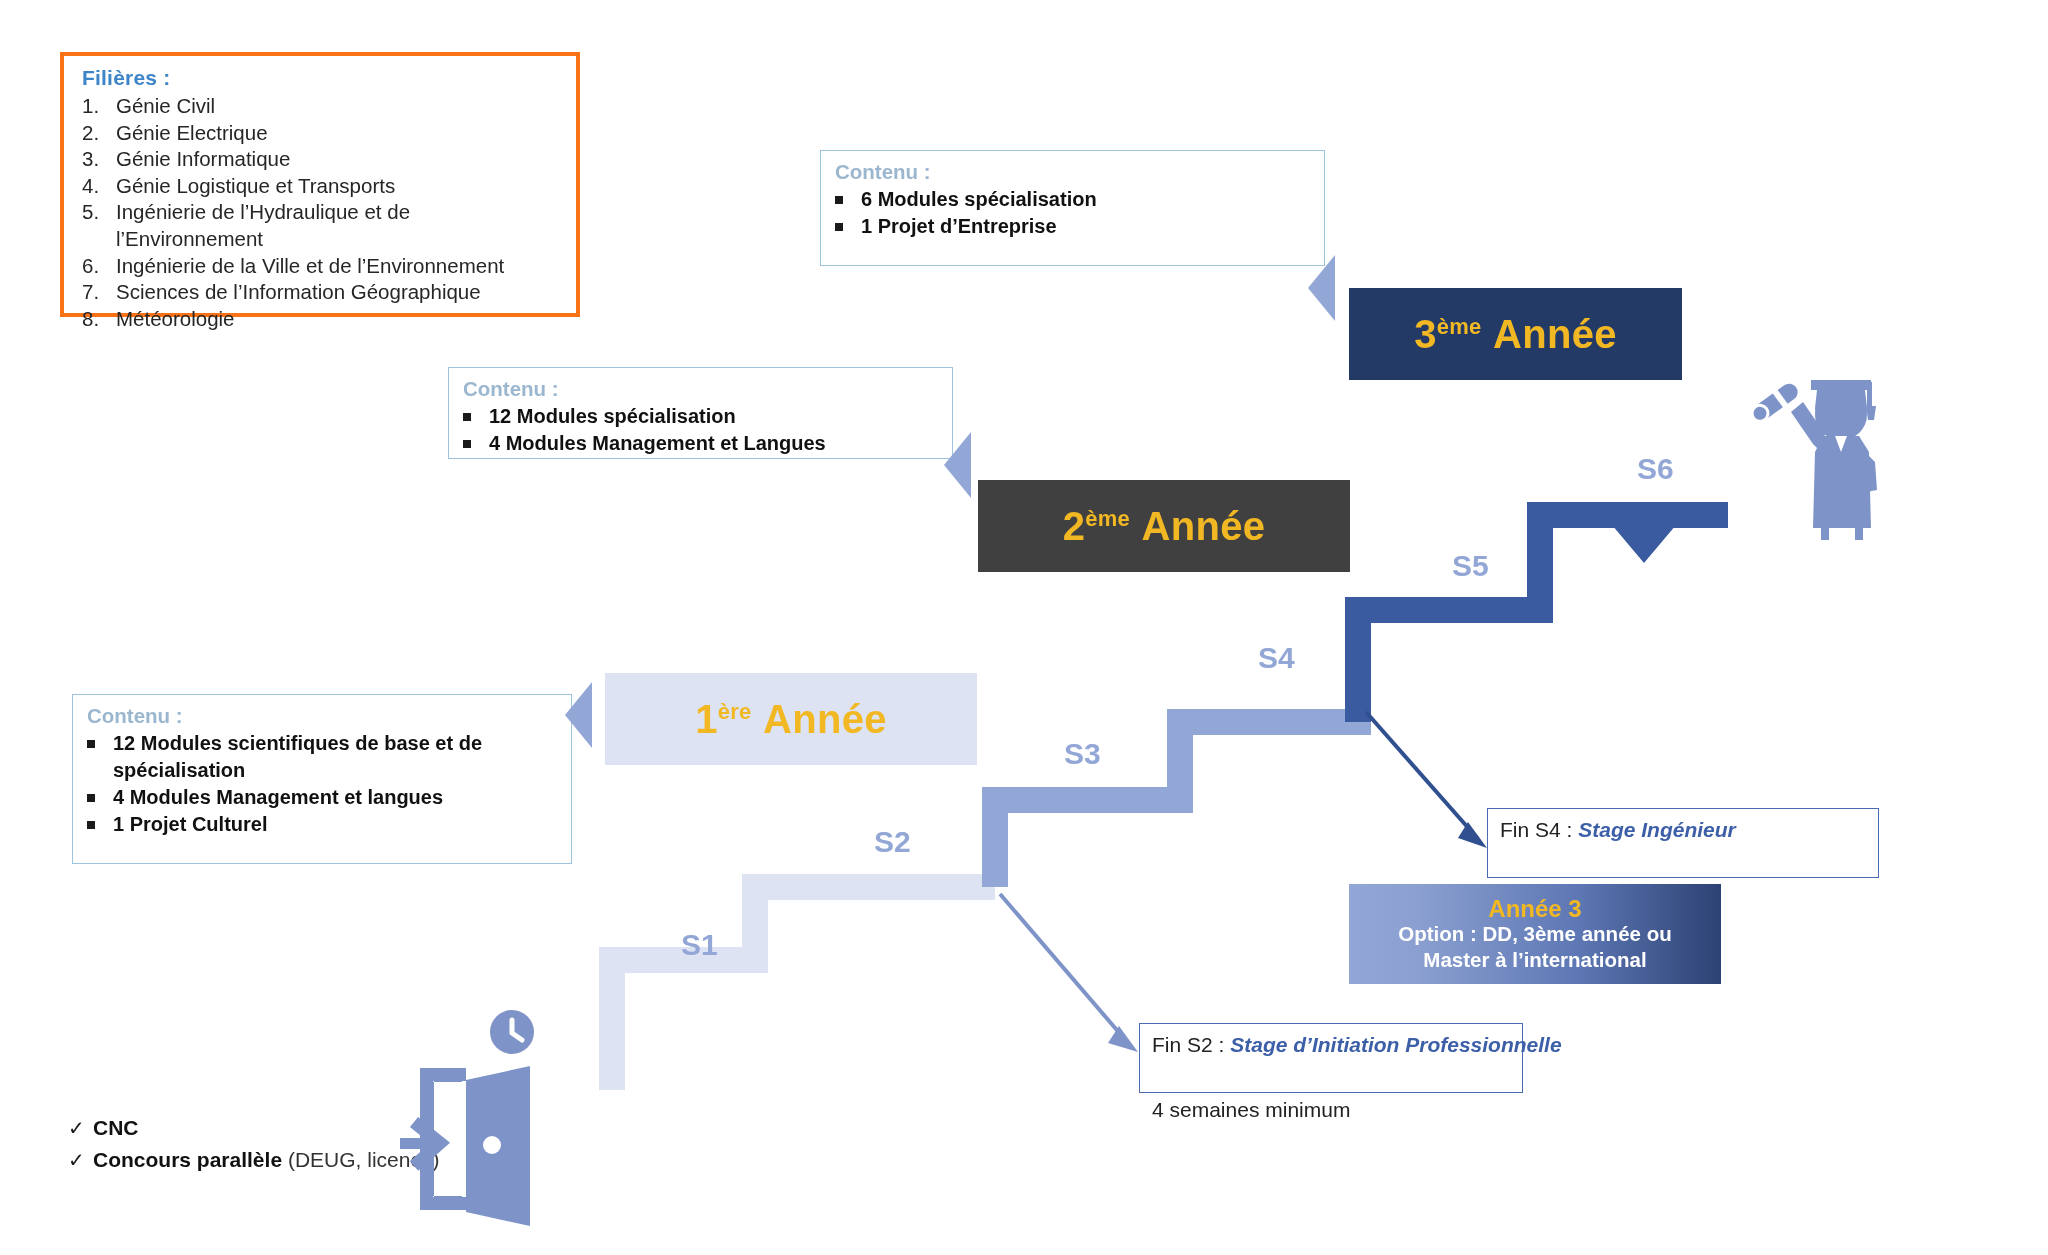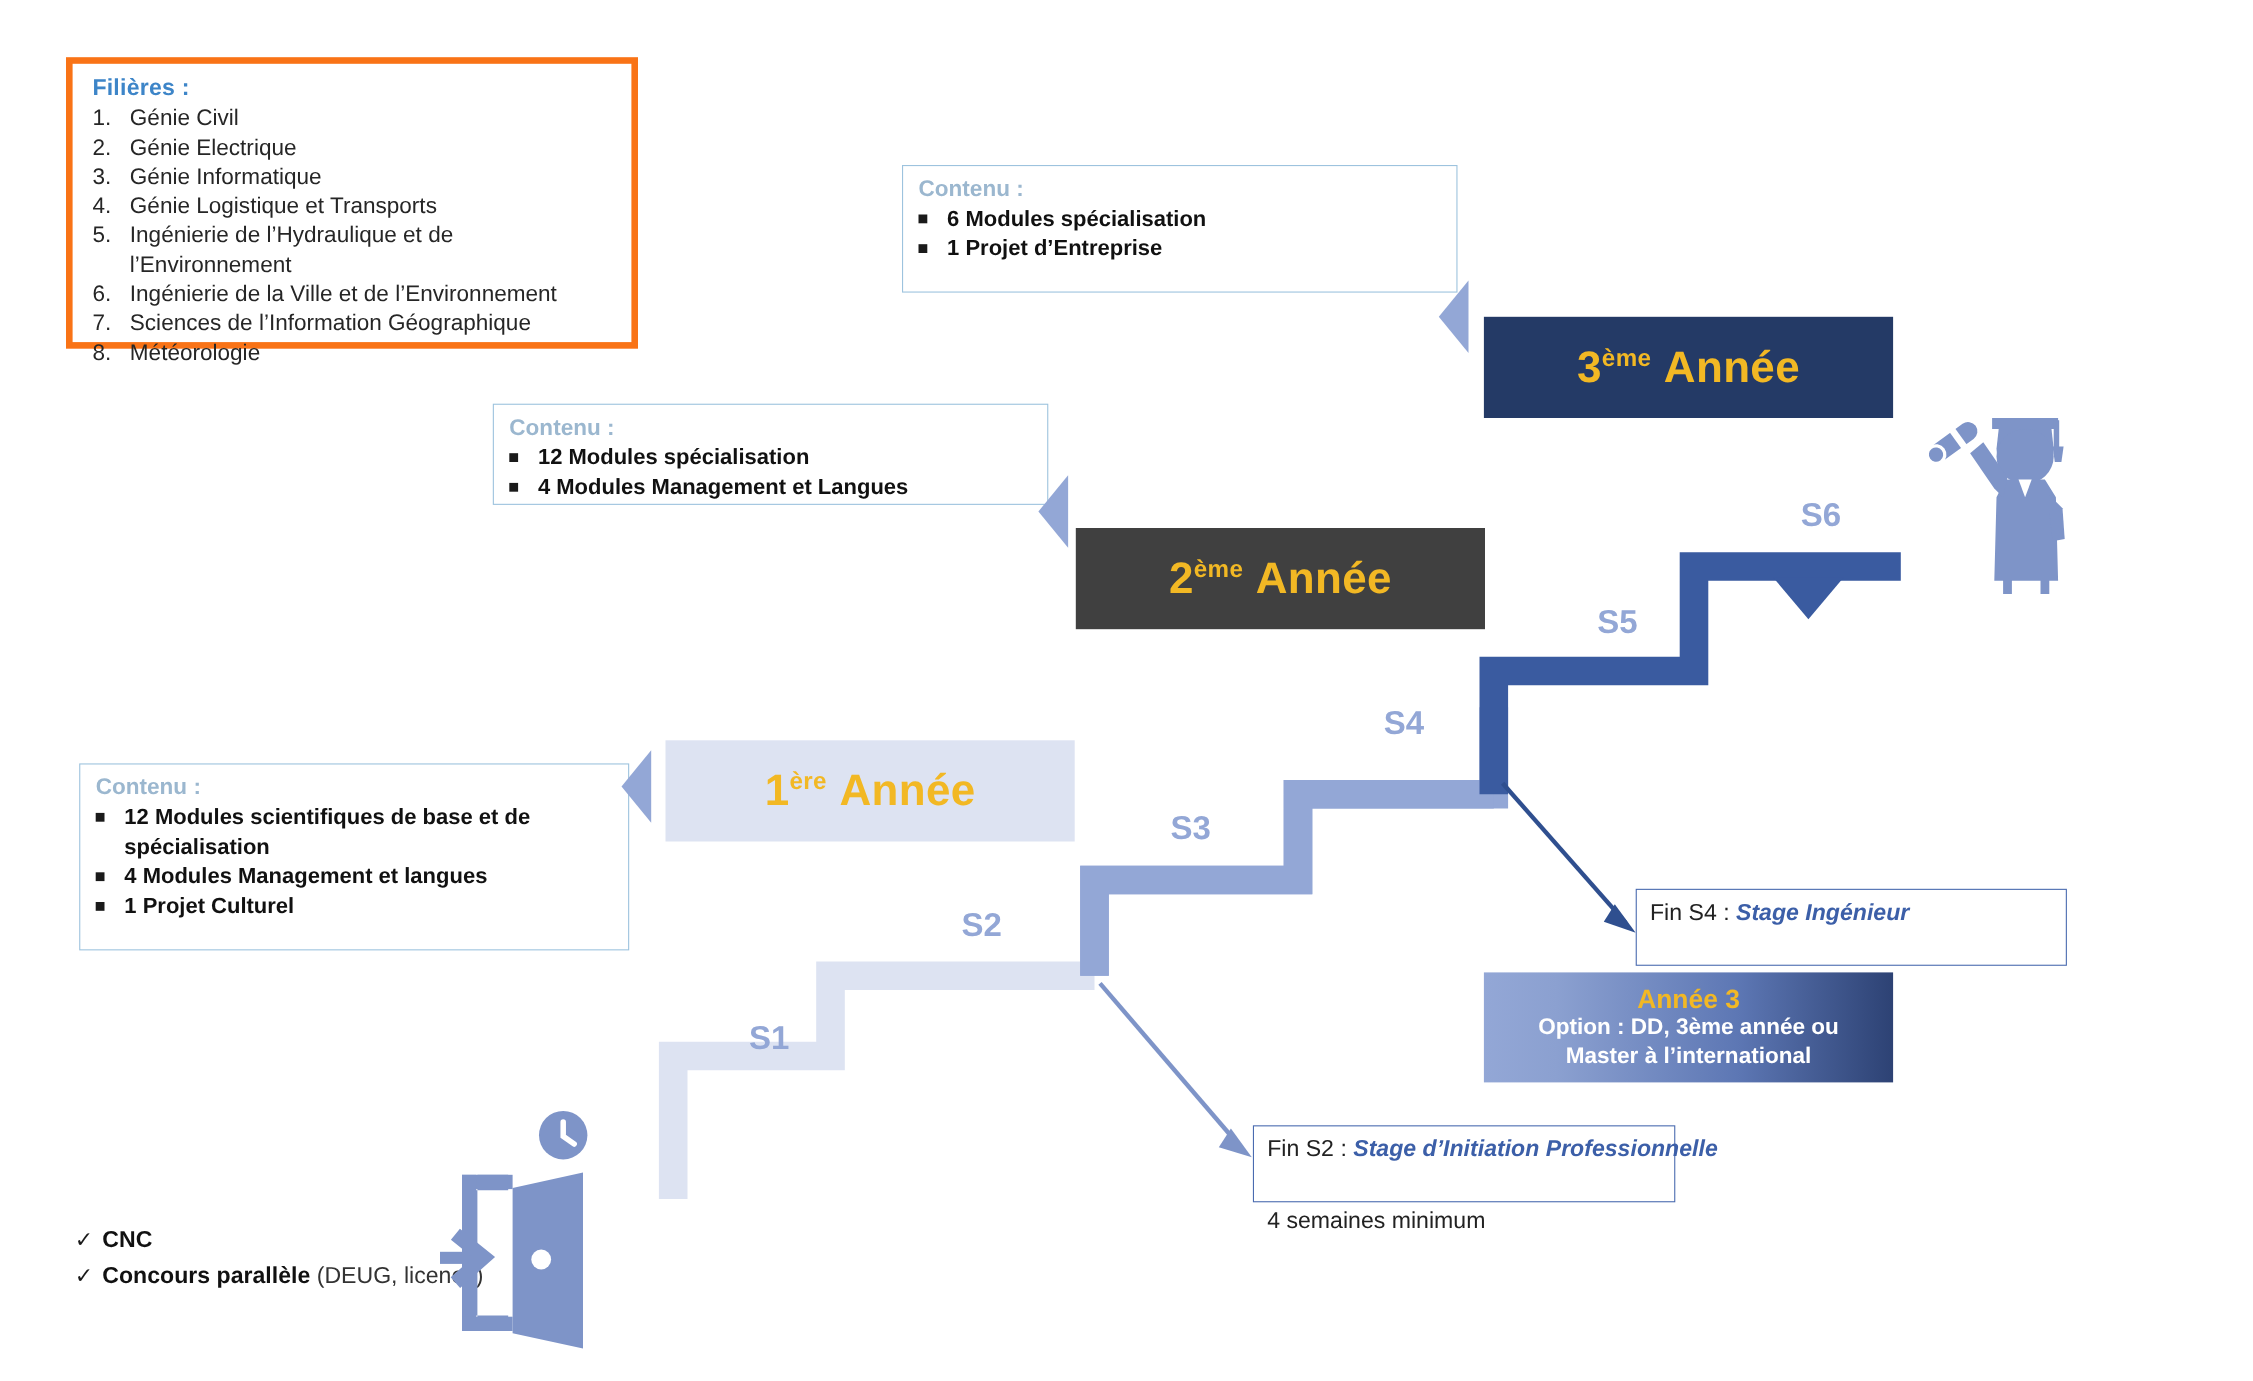--- a/index.html
+++ b/index.html
@@ -16,21 +16,21 @@
     width: 2048px;
     height: 1255px;
     background: #ffffff;
     overflow: hidden;
   }
   .abs { position: absolute; }
 
   
   #filieres-box {
     left: 60px; top: 52px; width: 520px; height: 265px;
-    border: 6px solid #f97316;
+    border: 4px solid #f97316;
     background: #ffffff;
     box-sizing: border-box;
     padding: 10px 14px 6px 18px;
   }
   #filieres-title {
     color: #3d85c8;
     font-weight: bold;
     font-size: 21px;
     margin-bottom: 3px;
     letter-spacing: .2px;
@@ -101,21 +101,21 @@
     display: flex;
     align-items: center;
     justify-content: center;
     color: #f2b824;
     font-weight: bold;
     letter-spacing: .3px;
   }
   .year-label { font-size: 40px; line-height: 1; }
   .year-label sup { font-size: 22px; vertical-align: super; font-weight: bold; }
 
-  #year3 { left: 1349px; top: 288px; width: 372px; height: 92px; background: #243a66; }
+  #year3 { left: 1349px; top: 288px; width: 333px; height: 92px; background: #243a66; }
   #year2 { left: 978px; top: 480px; width: 372px; height: 92px; background: #404040; }
   #year1 { left: 605px; top: 673px; width: 372px; height: 92px; background: #dde3f2; }
 
   
   #stairs { left: 0; top: 0; width: 2048px; height: 1255px; pointer-events: none; }
 
   
   .sem-label {
     color: #93a7d6;
     font-weight: bold;

